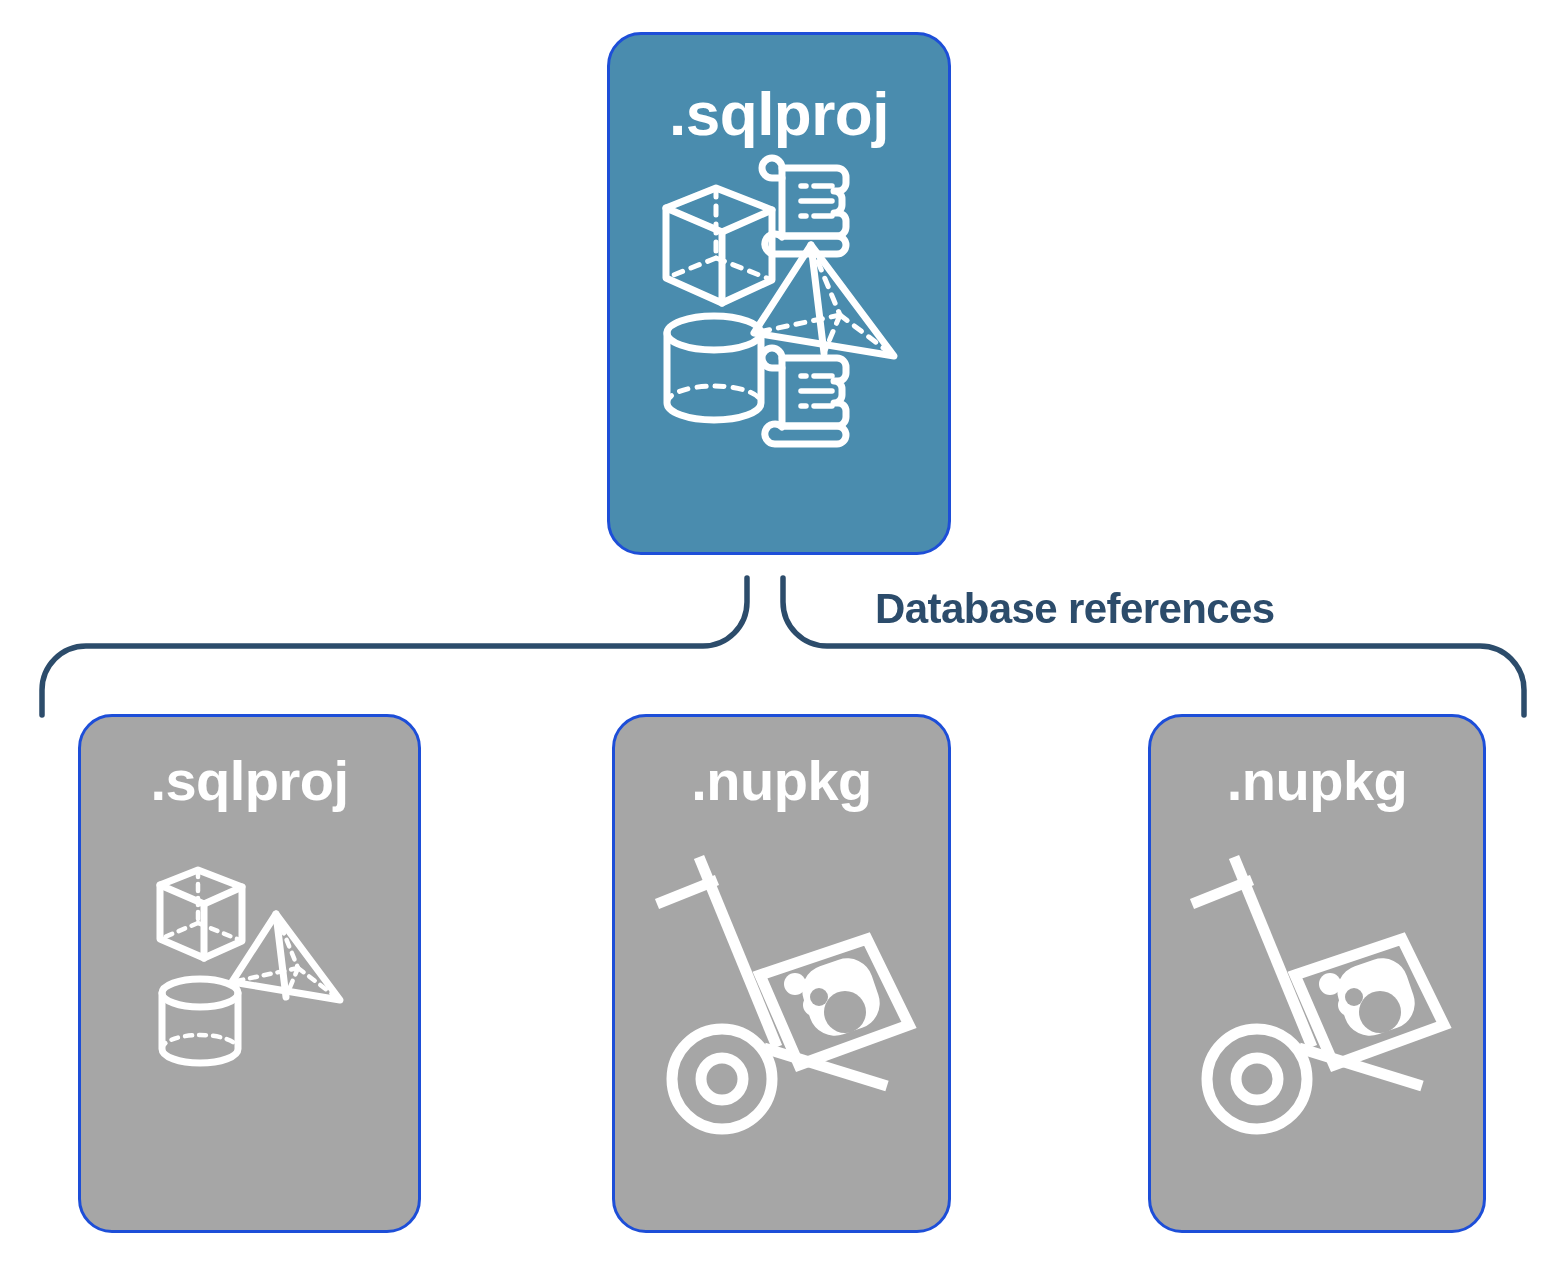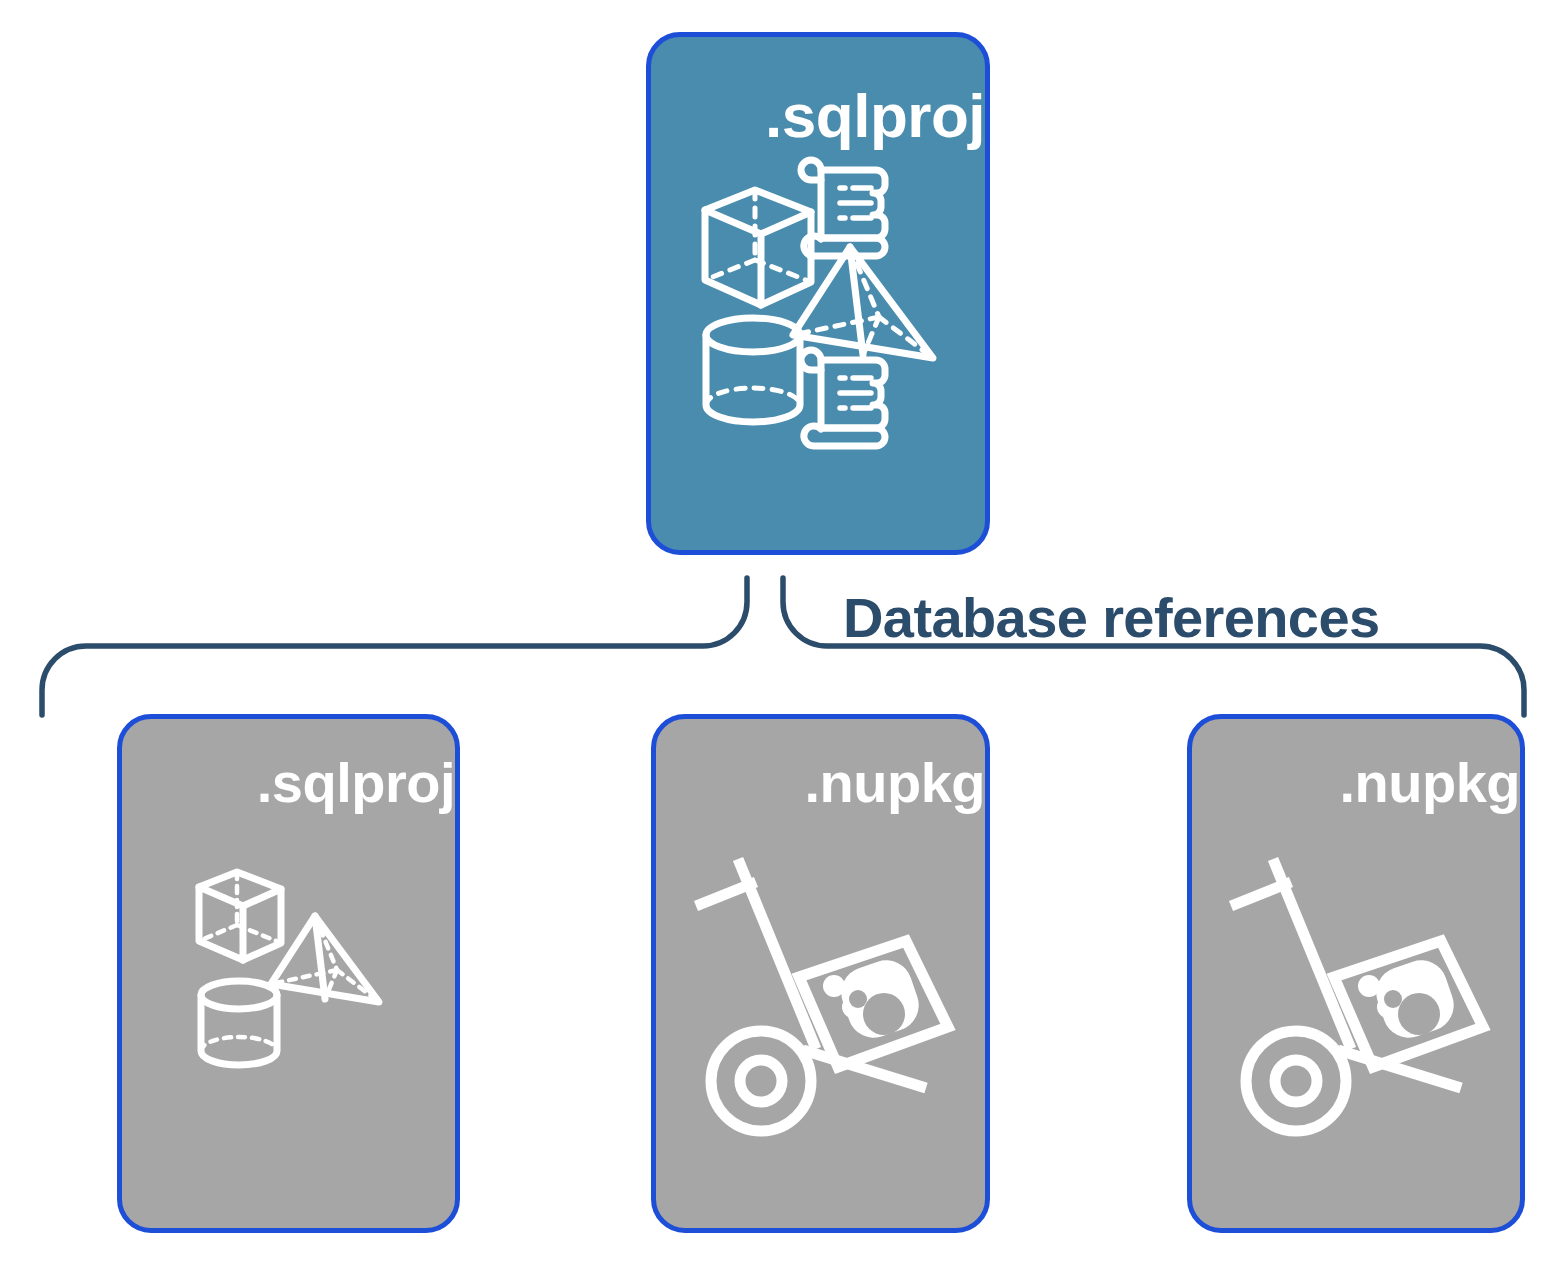--- a/index.html
+++ b/index.html
@@ -13,26 +13,25 @@
   #stage {
     position: relative;
     width: 1566px;
     height: 1274px;
     background: #ffffff;
   }
 
   
   .card {
     position: absolute;
-    border: 5px solid #1d4ed8;
+    border: 3px solid #1d4ed8;
     border-radius: 34px;
     display: flex;
     flex-direction: column;
-    align-items: flex-end;
-    margin-left: 39px;
+    align-items: center;
   }
   .card.primary { background: #4a8cae; }
   .card.secondary { background: #a6a6a6; }
 
   .card-title {
     color: #ffffff;
     font-weight: bold;
     letter-spacing: -0.5px;
     line-height: 1;
     white-space: nowrap;
@@ -63,24 +62,24 @@
   #brace-layer {
     position: absolute;
     left: 0; top: 540px;
     width: 1566px; height: 220px;
     pointer-events: none;
   }
 
   
   #brace-label {
     position: absolute;
-    left: 843px;
+    left: 875px;
     top: 585px;
     color: #2c4c6b;
-    font-size: 56px;
+    font-size: 42px;
     font-weight: bold;
     letter-spacing: -0.6px;
     white-space: nowrap;
   }
 </style>
 </head>
 <body>
 
 <div id="stage">
 

